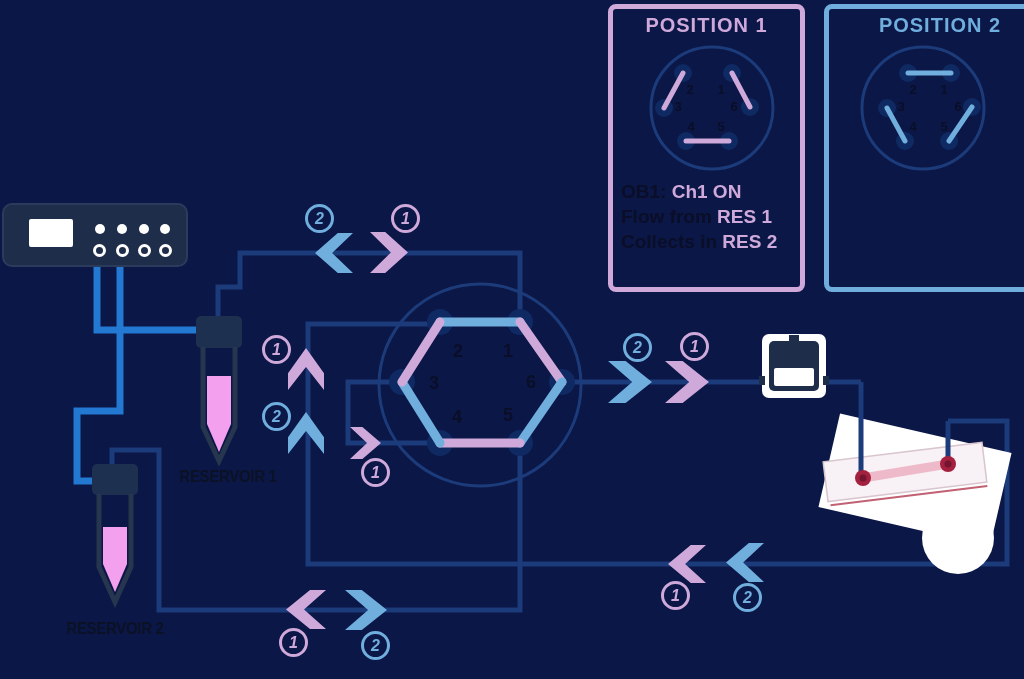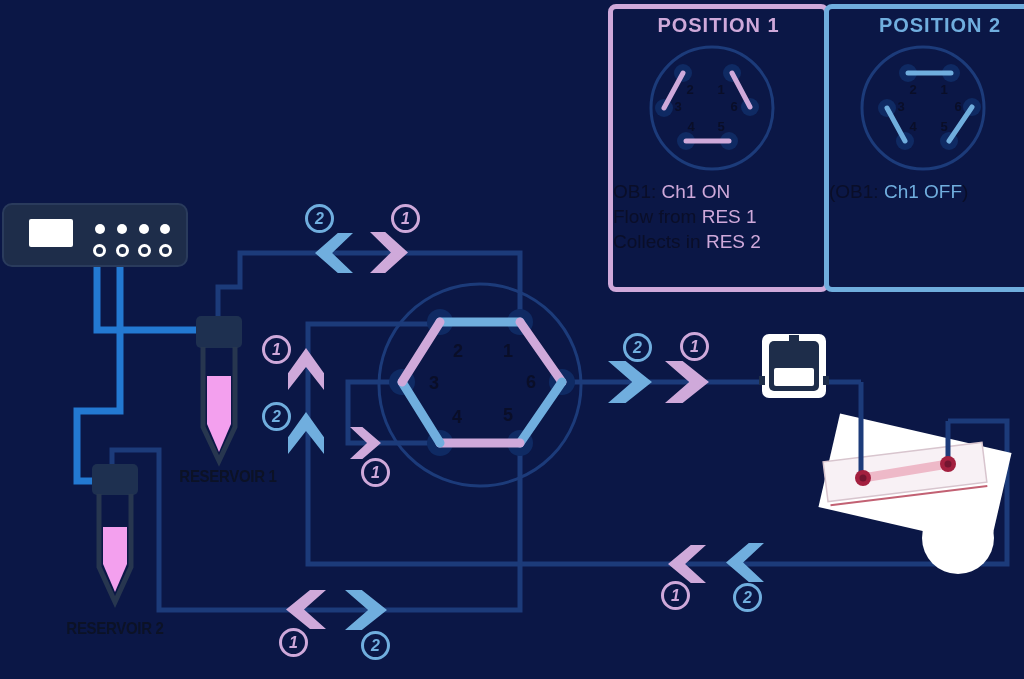--- a/index.html
+++ b/index.html
@@ -35,26 +35,26 @@
   .sensor-nub-l{position:absolute;left:-3px;top:42px;width:6px;height:9px;background:#1e2d4a;}
   .sensor-nub-r{position:absolute;left:61px;top:42px;width:6px;height:9px;background:#1e2d4a;}
   
   .res-label{position:absolute;z-index:3;width:130px;text-align:center;font-size:15px;font-weight:bold;
              color:#0c1226;letter-spacing:-0.3px;transform:scaleY(1.15);}
   
   .posbox{position:absolute;top:4px;height:288px;border:5px solid;border-radius:8px;
           box-sizing:border-box;z-index:2;}
   .posbox .title{position:absolute;left:0;right:0;top:5px;text-align:center;font-size:20px;
                  font-weight:bold;letter-spacing:1px;}
-  .posbox.p1{left:608px;width:221px;border-color:#cfa9da;}
+  .posbox.p1{left:608px;width:197px;border-color:#cfa9da;}
   .posbox.p1 .title{color:#cfa9da;}
   .posbox.p2{left:824px;width:232px;border-color:#70aede;}
   .posbox.p2 .title{color:#70aede;}
   .posbox svg{position:absolute;left:0;top:0;}
-  .pos-lines{position:absolute;left:0;top:170px;font-size:19px;font-weight:normal;line-height:25px;
+  .pos-lines{position:absolute;left:8px;top:170px;font-size:19px;font-weight:bold;line-height:25px;
              color:#0a0e28;white-space:nowrap;}
   .posbox.p1 .hl{color:#cfa9da;}
   .posbox.p2 .hl{color:#70aede;}
 </style>
 </head>
 <body>
 
 <div id="stage">
 
   <svg id="schematic" width="1024" height="679" viewBox="0 0 1024 679">
@@ -230,17 +230,16 @@
       <g font-family="Liberation Sans,sans-serif" font-size="13" font-weight="bold" fill="#0a0e28" text-anchor="middle">
         <text x="84" y="85">2</text>
         <text x="115" y="85">1</text>
         <text x="72" y="102">3</text>
         <text x="129" y="102">6</text>
         <text x="84" y="122">4</text>
         <text x="115" y="122">5</text>
       </g>
     </svg>
     <div class="pos-lines">
-      <div><span>(OB1: </span><span class="hl">Ch1 OFF</span><span>)</span></div>
     </div>
   </div>
 
 </div>
 
 </body></html>

